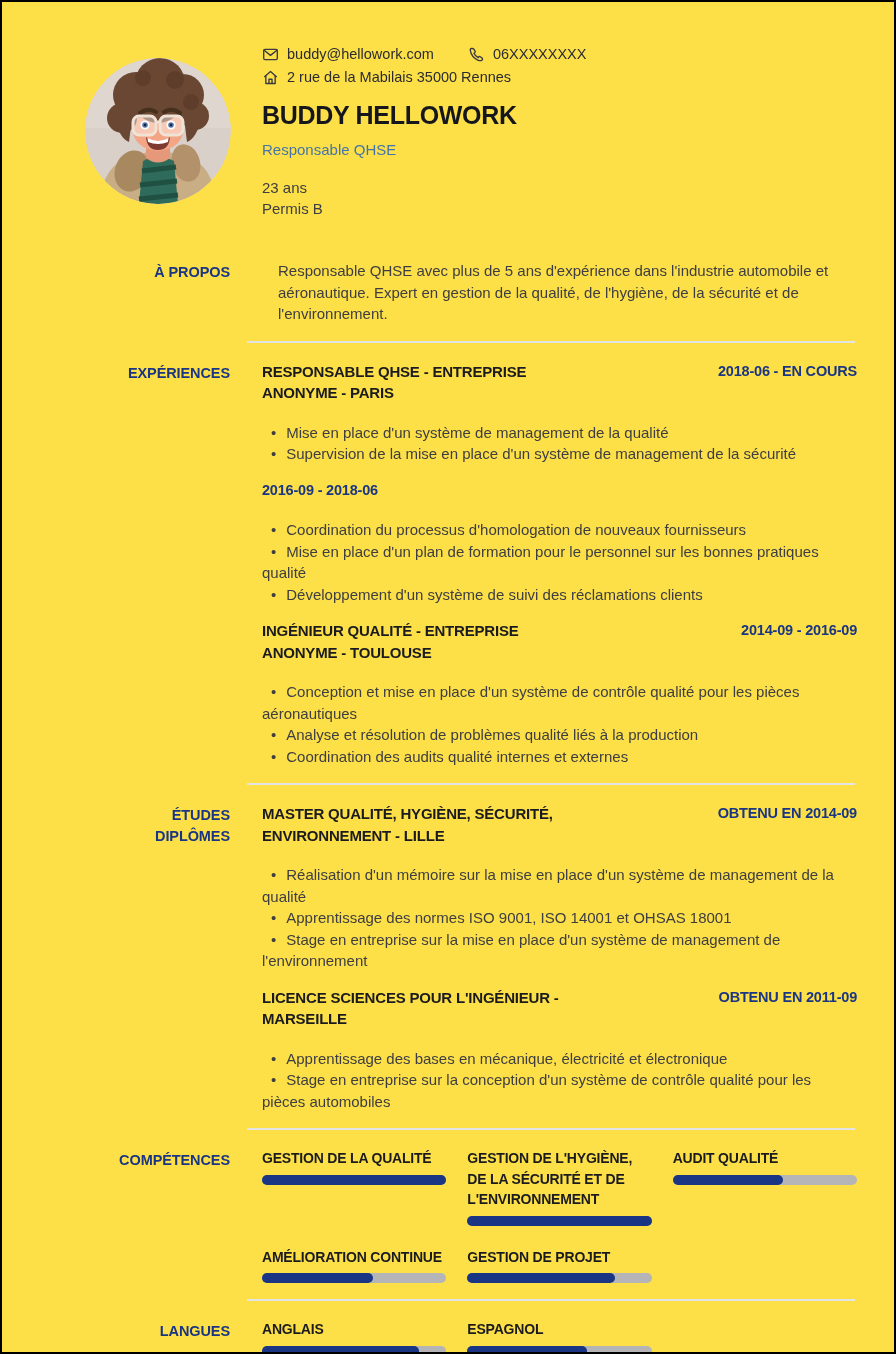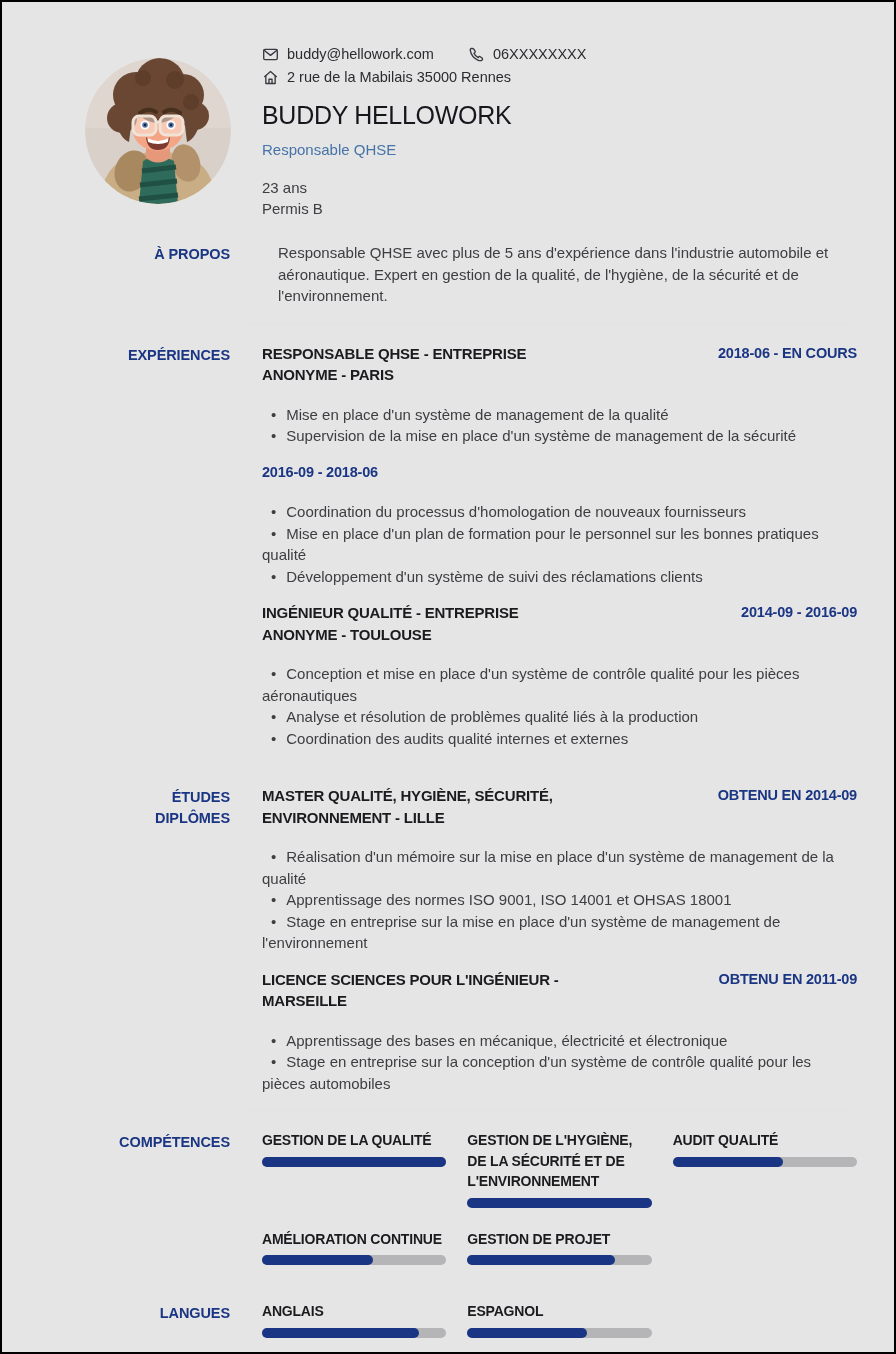--- a/index.html
+++ b/index.html
@@ -1,21 +1,21 @@
 <!DOCTYPE html>
 <html lang="fr"><head>
 <meta charset="utf-8">
 <style>
   * { margin:0; padding:0; box-sizing:border-box; }
   html,body { background:#ffffff; }
   body { font-family:"Liberation Sans","DejaVu Sans",sans-serif; }
 
   .page {
     width:896px; height:1354px;
-    background:#e5e5e5;
+    background:#fde047;
     border:2px solid #000000;
     overflow:hidden;
     padding:42px 39px 20px 83px;
   }
 
   
   .row {
     display:grid;
     grid-template-columns:145px 595px;
     column-gap:32px;
@@ -45,21 +45,21 @@
   .contact-line { display:flex; align-items:center; gap:8px; color:#2b2b30; font-size:14.5px; line-height:21px; }
   .contact-line + .contact-line { margin-top:2px;align-items:center; }
   .contact-item { display:flex; align-items:center; gap:8px; }
   .contact-gap { width:18px; }
   .cicon { width:17px; height:17px; flex:0 0 auto; }
   .cicon path, .cicon rect, .cicon polyline { fill:none; stroke:#3a3a40; stroke-width:1.6; stroke-linecap:round; stroke-linejoin:round; }
 
   .person-name {
     margin-top:12px;
     font-size:25px;
-    font-weight:400;
+    font-weight:700;
     letter-spacing:-0.3px;
     color:#16161d;
     line-height:30px;
   }
   .person-title { margin-top:9px; color:#4674a8; font-size:15px; line-height:21px; }
   .person-meta { margin-top:17px; color:#3d3d42; font-size:15px; line-height:21px; }
 
   
   .para { color:#3d3d42; font-size:15px; line-height:21.5px; }
 
@@ -199,21 +199,21 @@
 
       <div class="person-name">BUDDY HELLOWORK</div>
       <div class="person-title">Responsable QHSE</div>
       <div class="person-meta">
         <div>23 ans</div>
         <div>Permis B</div>
       </div>
     </div>
   </div>
 
-  <div class="row section-block" style="margin-top:23px;gap:48px;">
+  <div class="row section-block" style="margin-top:41px;gap:48px;">
     <div class="gutter-label">À PROPOS</div>
     <div class="para">Responsable QHSE avec plus de 5 ans d'expérience dans l'industrie automobile et aéronautique. Expert en gestion de la qualité, de l'hygiène, de la sécurité et de l'environnement.</div>
   </div>
 
   <hr class="divider">
 
   <div class="row section-block">
     <div class="gutter-label">EXPÉRIENCES</div>
     <div>
 

